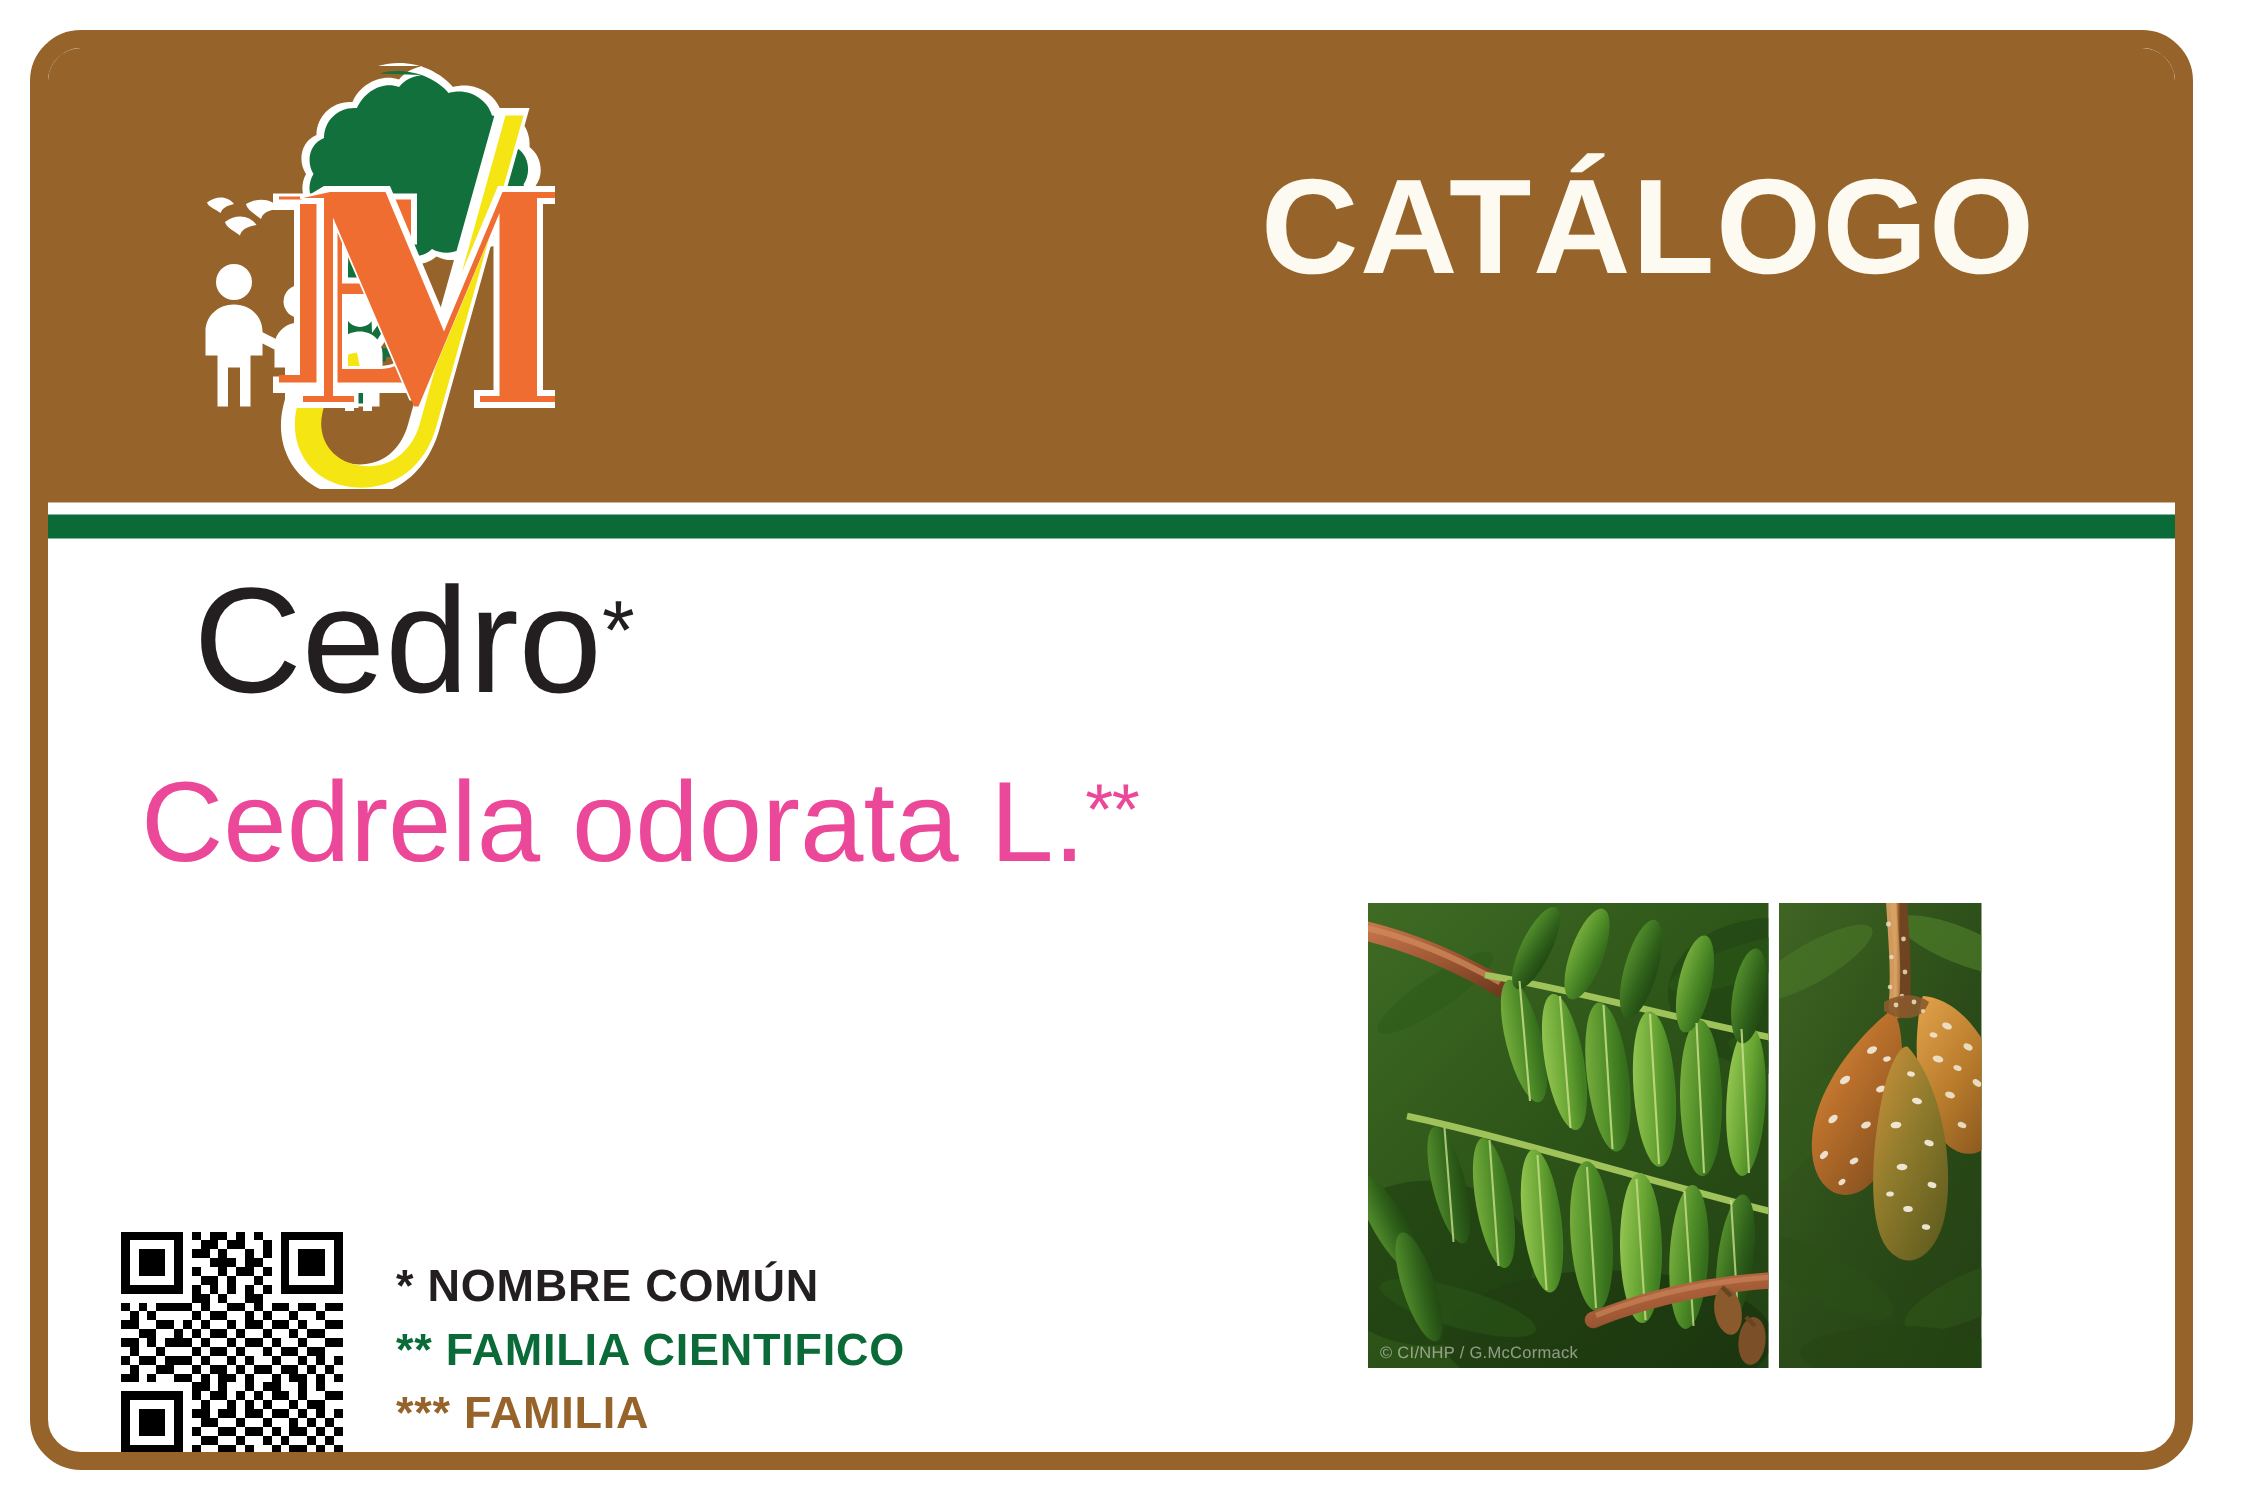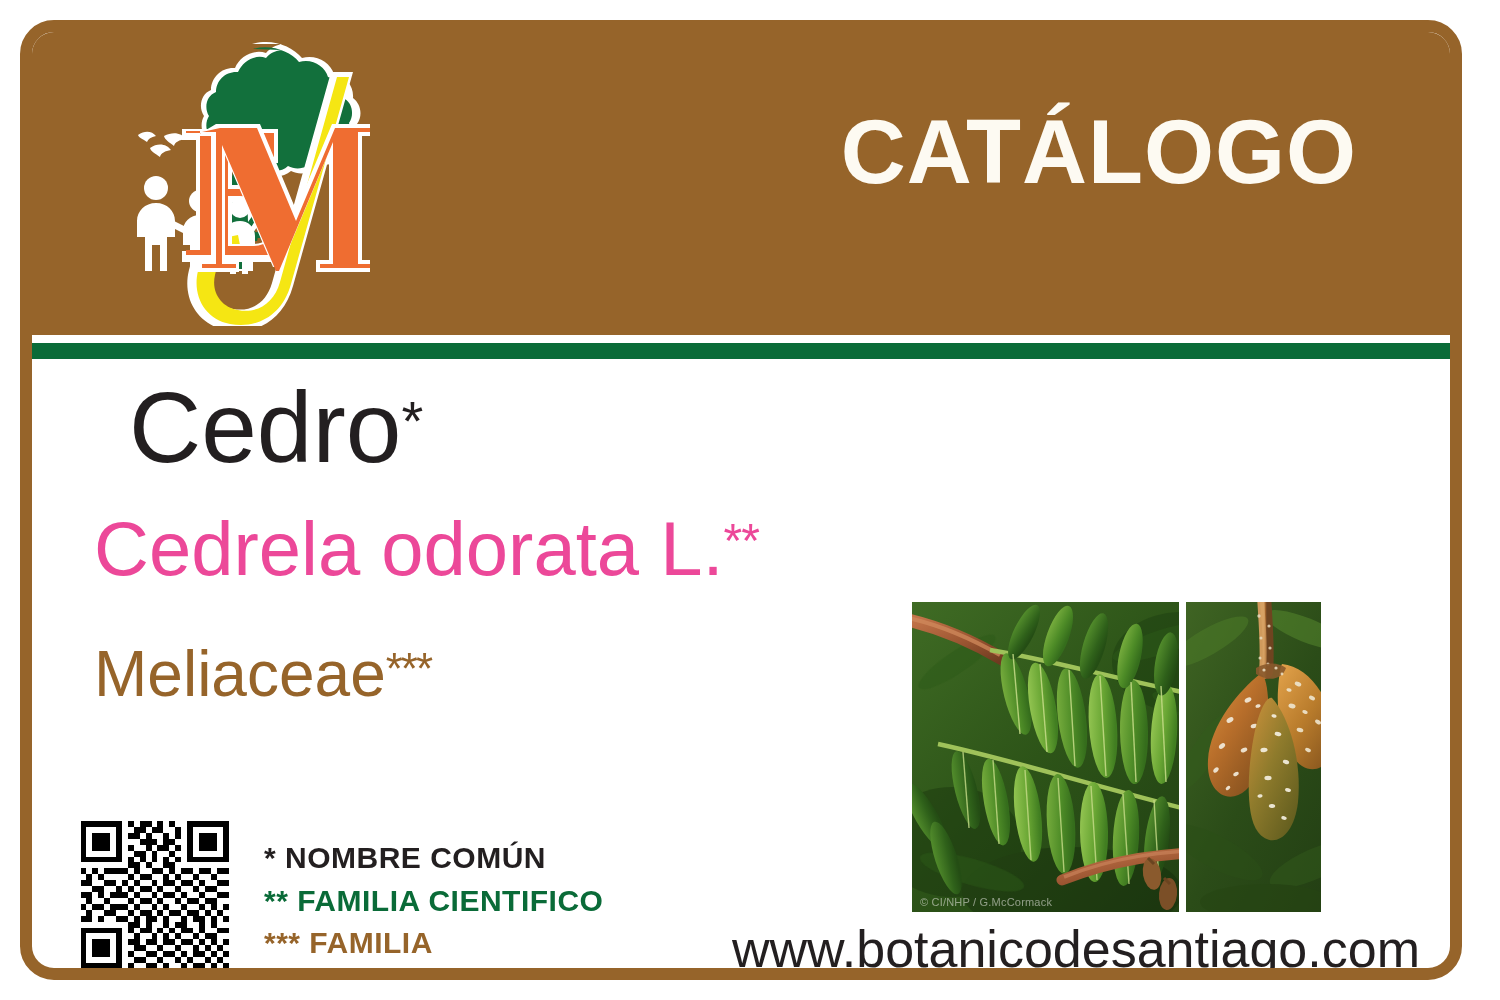--- a/index.html
+++ b/index.html
@@ -270,23 +270,20 @@
   <div id="body-area">
 
     <div id="common-name">
       <span>Cedro</span><span class="star">*</span>
     </div>
 
     <div id="scientific-name">
       <span>Cedrela odorata L.</span><span class="star">**</span>
     </div>
 
-    <div id="family-name">
-      <span>Meliaceae</span><span class="star">***</span>
-    </div>
 
     <div id="qr">
       <svg id="qr-svg" viewBox="0 0 25 25" width="155" height="148" shape-rendering="crispEdges" aria-hidden="true">
           <rect width="25" height="25" fill="#ffffff"></rect>
           <rect x="0" y="0" width="1" height="1" fill="#000000"></rect>
           <rect x="1" y="0" width="1" height="1" fill="#000000"></rect>
           <rect x="2" y="0" width="1" height="1" fill="#000000"></rect>
           <rect x="3" y="0" width="1" height="1" fill="#000000"></rect>
           <rect x="4" y="0" width="1" height="1" fill="#000000"></rect>
           <rect x="5" y="0" width="1" height="1" fill="#000000"></rect>
@@ -834,16 +831,15 @@
           <path d="M70 66 C80 60 92 60 100 66 C96 78 82 80 70 72z" fill="#8a5a2c" opacity="0.9"></path>
           <g fill="#ece1c6" opacity="0.85">
             <circle cx="78" cy="68" r="1.6"></circle>
               <circle cx="90" cy="66" r="1.6"></circle>
               <circle cx="96" cy="72" r="1.4"></circle>
           </g>
         </svg>
       </div>
     </div>
 
-    <div id="website">www.botanicodesantiago.com</div>
 
   </div>
 </div>
 
 </body></html>

